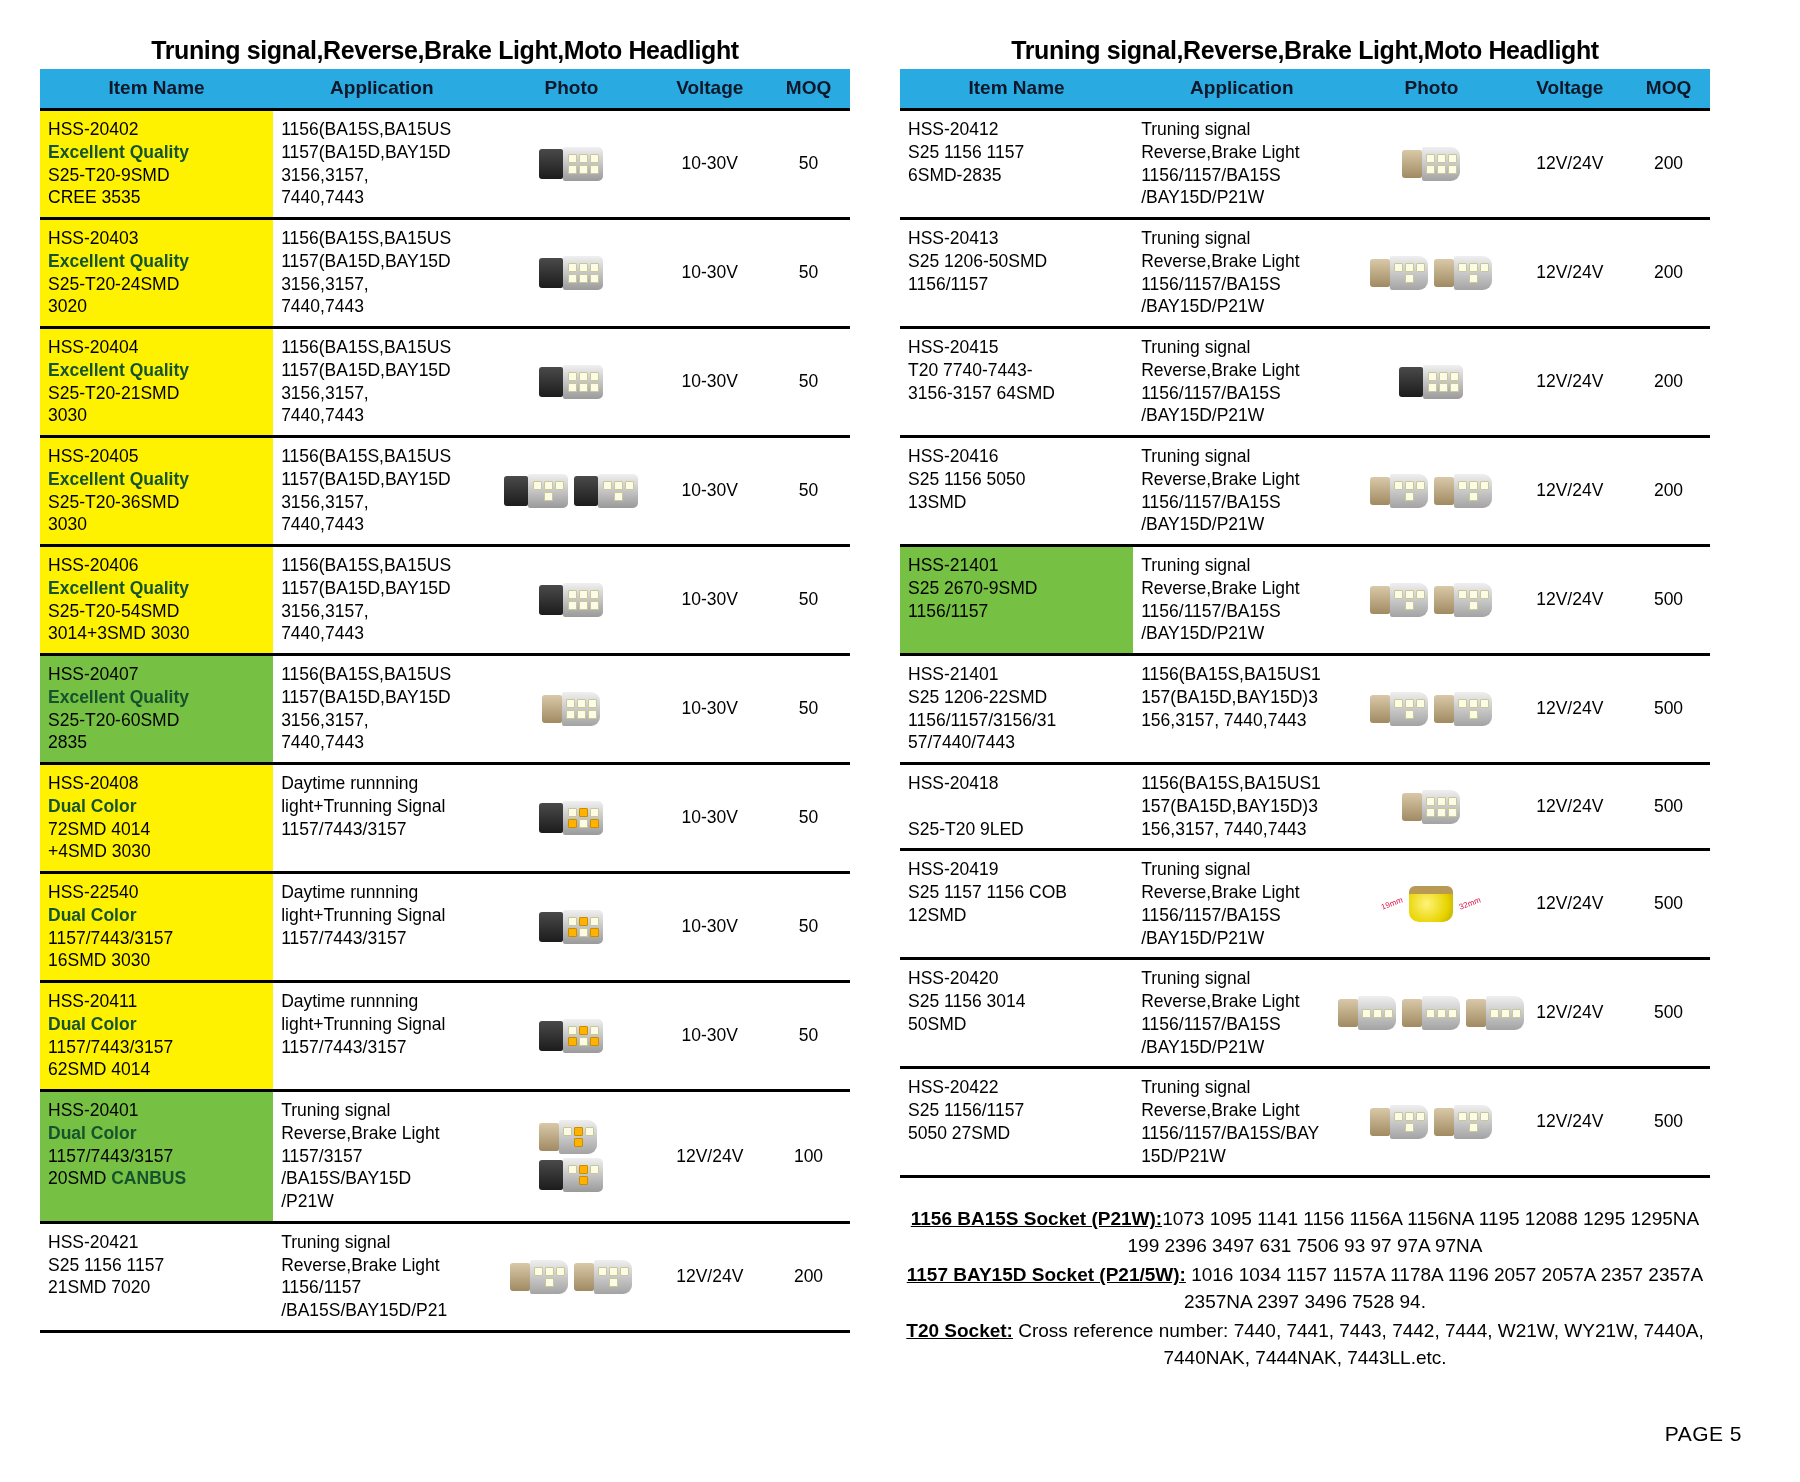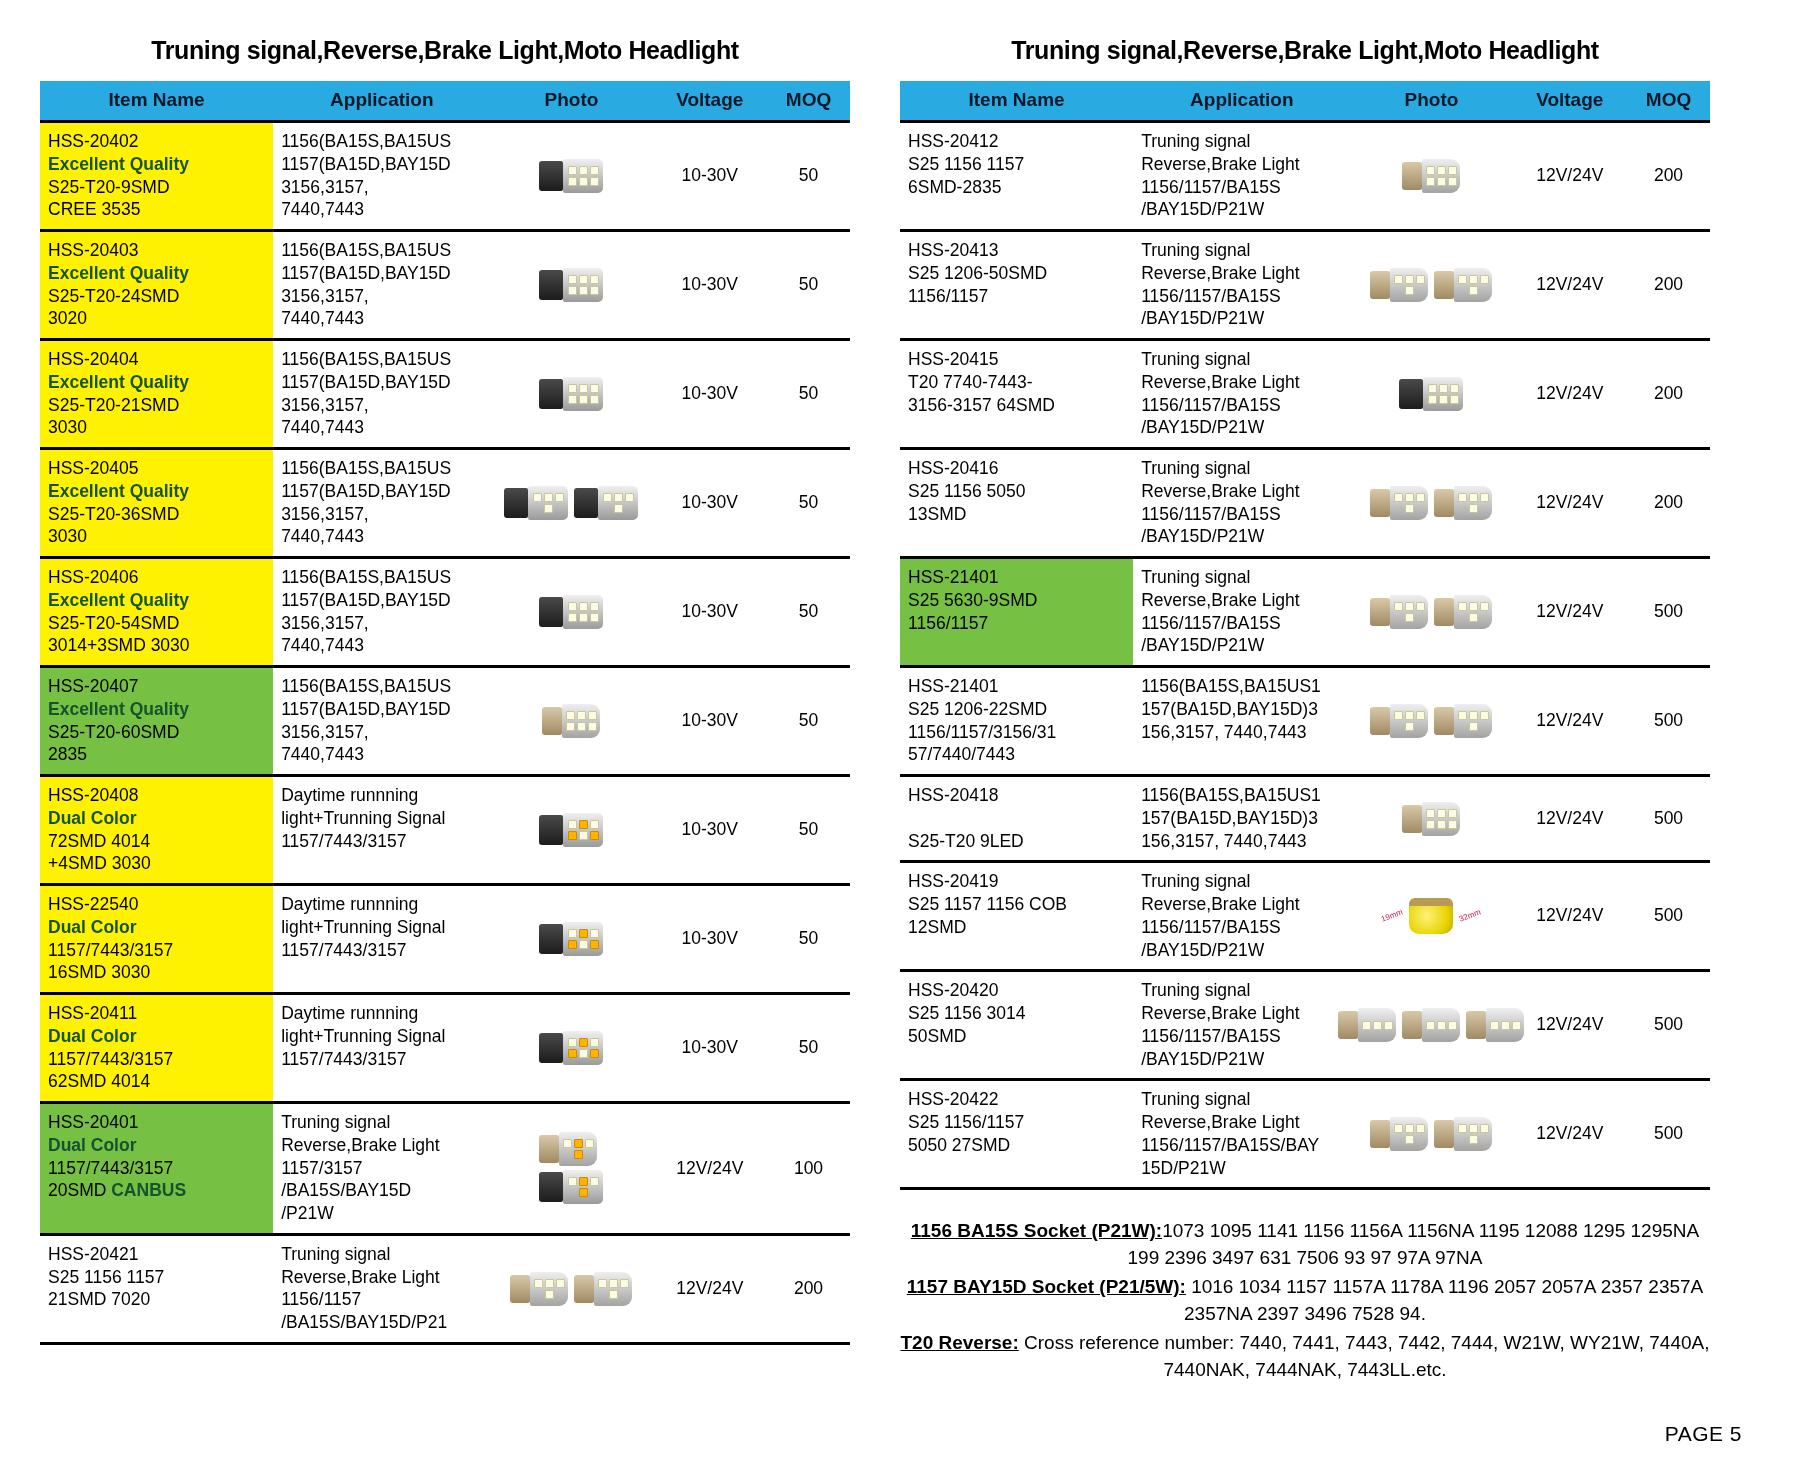--- a/index.html
+++ b/index.html
@@ -28,21 +28,21 @@
   .col {
     width: 810px;
     display: flex;
     flex-direction: column;
   }
   .tbl-title {
     font-size: 25px;
     font-weight: bold;
     text-align: center;
     letter-spacing: -0.4px;
-    padding: 10px 0 16px 0;
+    padding: 10px 0 4px 0;
     white-space: nowrap;
   }
   table.cat {
     border-collapse: collapse;
     width: 100%;
     table-layout: fixed;
   }
   table.cat thead th {
     background: #29ABE2;
     font-size: 19px;
@@ -619,21 +619,21 @@
                     <span class="led"></span>
                   </span>
                 </span>
               </span>
             </td>
             <td class="cell-mid">12V/24V</td>
             <td class="cell-mid">200</td>
           </tr>
           <tr>
             <td class="cell-item bg-green"><span>HSS-21401</span>
-<span>S25 5630-9SMD
+<span>S25 2670-9SMD
 1156/1157</span></td>
             <td class="cell-app">Truning signal
 Reverse,Brake Light
 1156/1157/BA15S
 /BAY15D/P21W</td>
             <td class="photo-cell">
               <span class="bulb-wrap">
                 <span class="bulb bulb-s25">
                   <span class="cap"></span>
                   <span class="dome">
@@ -804,18 +804,18 @@
             </td>
             <td class="cell-mid">12V/24V</td>
             <td class="cell-mid">500</td>
           </tr>
         </tbody>
     </table>
 
     <div class="notes">
       <p><b>1156 BA15S Socket (P21W):</b><span>1073 1095 1141 1156 1156A 1156NA 1195 12088 1295 1295NA 199 2396 3497 631 7506 93 97 97A 97NA</span></p>
       <p><b>1157 BAY15D Socket  (P21/5W):</b><span> 1016 1034 1157 1157A 1178A 1196 2057 2057A 2357 2357A 2357NA 2397 3496 7528 94.</span></p>
-      <p><b>T20 Reverse:</b><span> Cross reference number: 7440, 7441, 7443, 7442, 7444, W21W, WY21W, 7440A, 7440NAK, 7444NAK, 7443LL.etc.</span></p>
+      <p><b>T20 Socket:</b><span> Cross reference number: 7440, 7441, 7443, 7442, 7444, W21W, WY21W, 7440A, 7440NAK, 7444NAK, 7443LL.etc.</span></p>
     </div>
   </div>
 
   <div class="page-num">PAGE 5</div>
 </div>
 
 </body></html>

